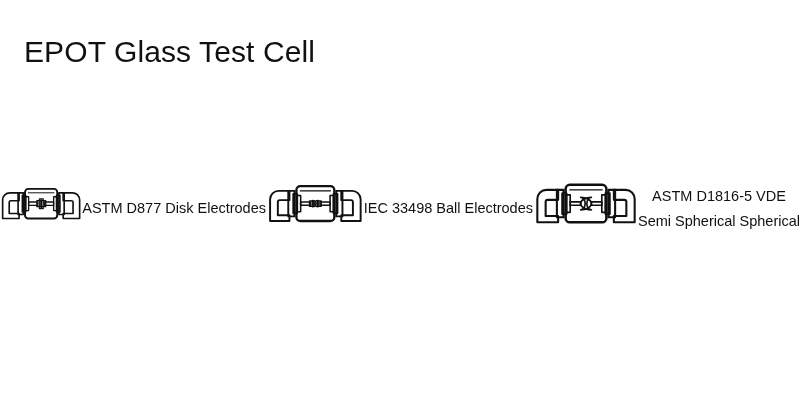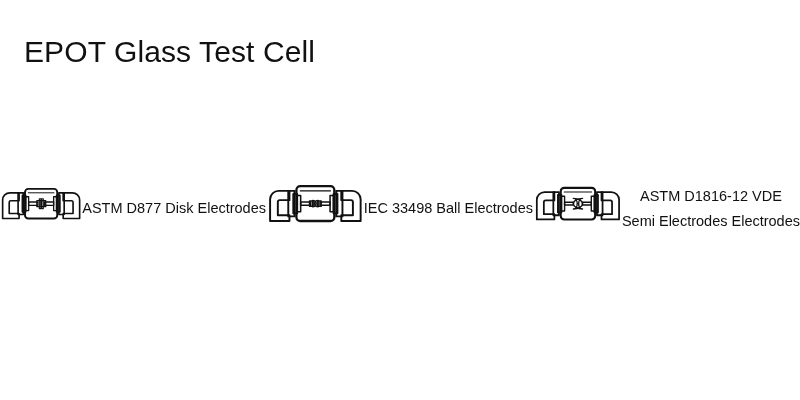--- a/index.html
+++ b/index.html
@@ -193,19 +193,19 @@
 
           <rect x="179" y="22" width="16" height="66" stroke-width="5"></rect>
           <rect x="172" y="30" width="10" height="50" stroke-width="5"></rect>
 
           <path d="M242,100 L242,44 A22,22 0 0 0 220,22 L192,22 L192,46 L217,46
                    A5,5 0 0 1 222,51 L222,85 L192,85 L192,100 Z" stroke-width="5"></path>
         </g>
       </svg>
 
       <div class="caption">
-        <div class="caption-line">ASTM D1816-12 VDE</div>
-        <div class="caption-line">Semi Electrodes Electrodes</div>
+        <div class="caption-line">ASTM D1816-5 VDE</div>
+        <div class="caption-line">Semi Spherical Spherical</div>
       </div>
     </div>
 
   </div>
 </div>
 
 </body></html>

